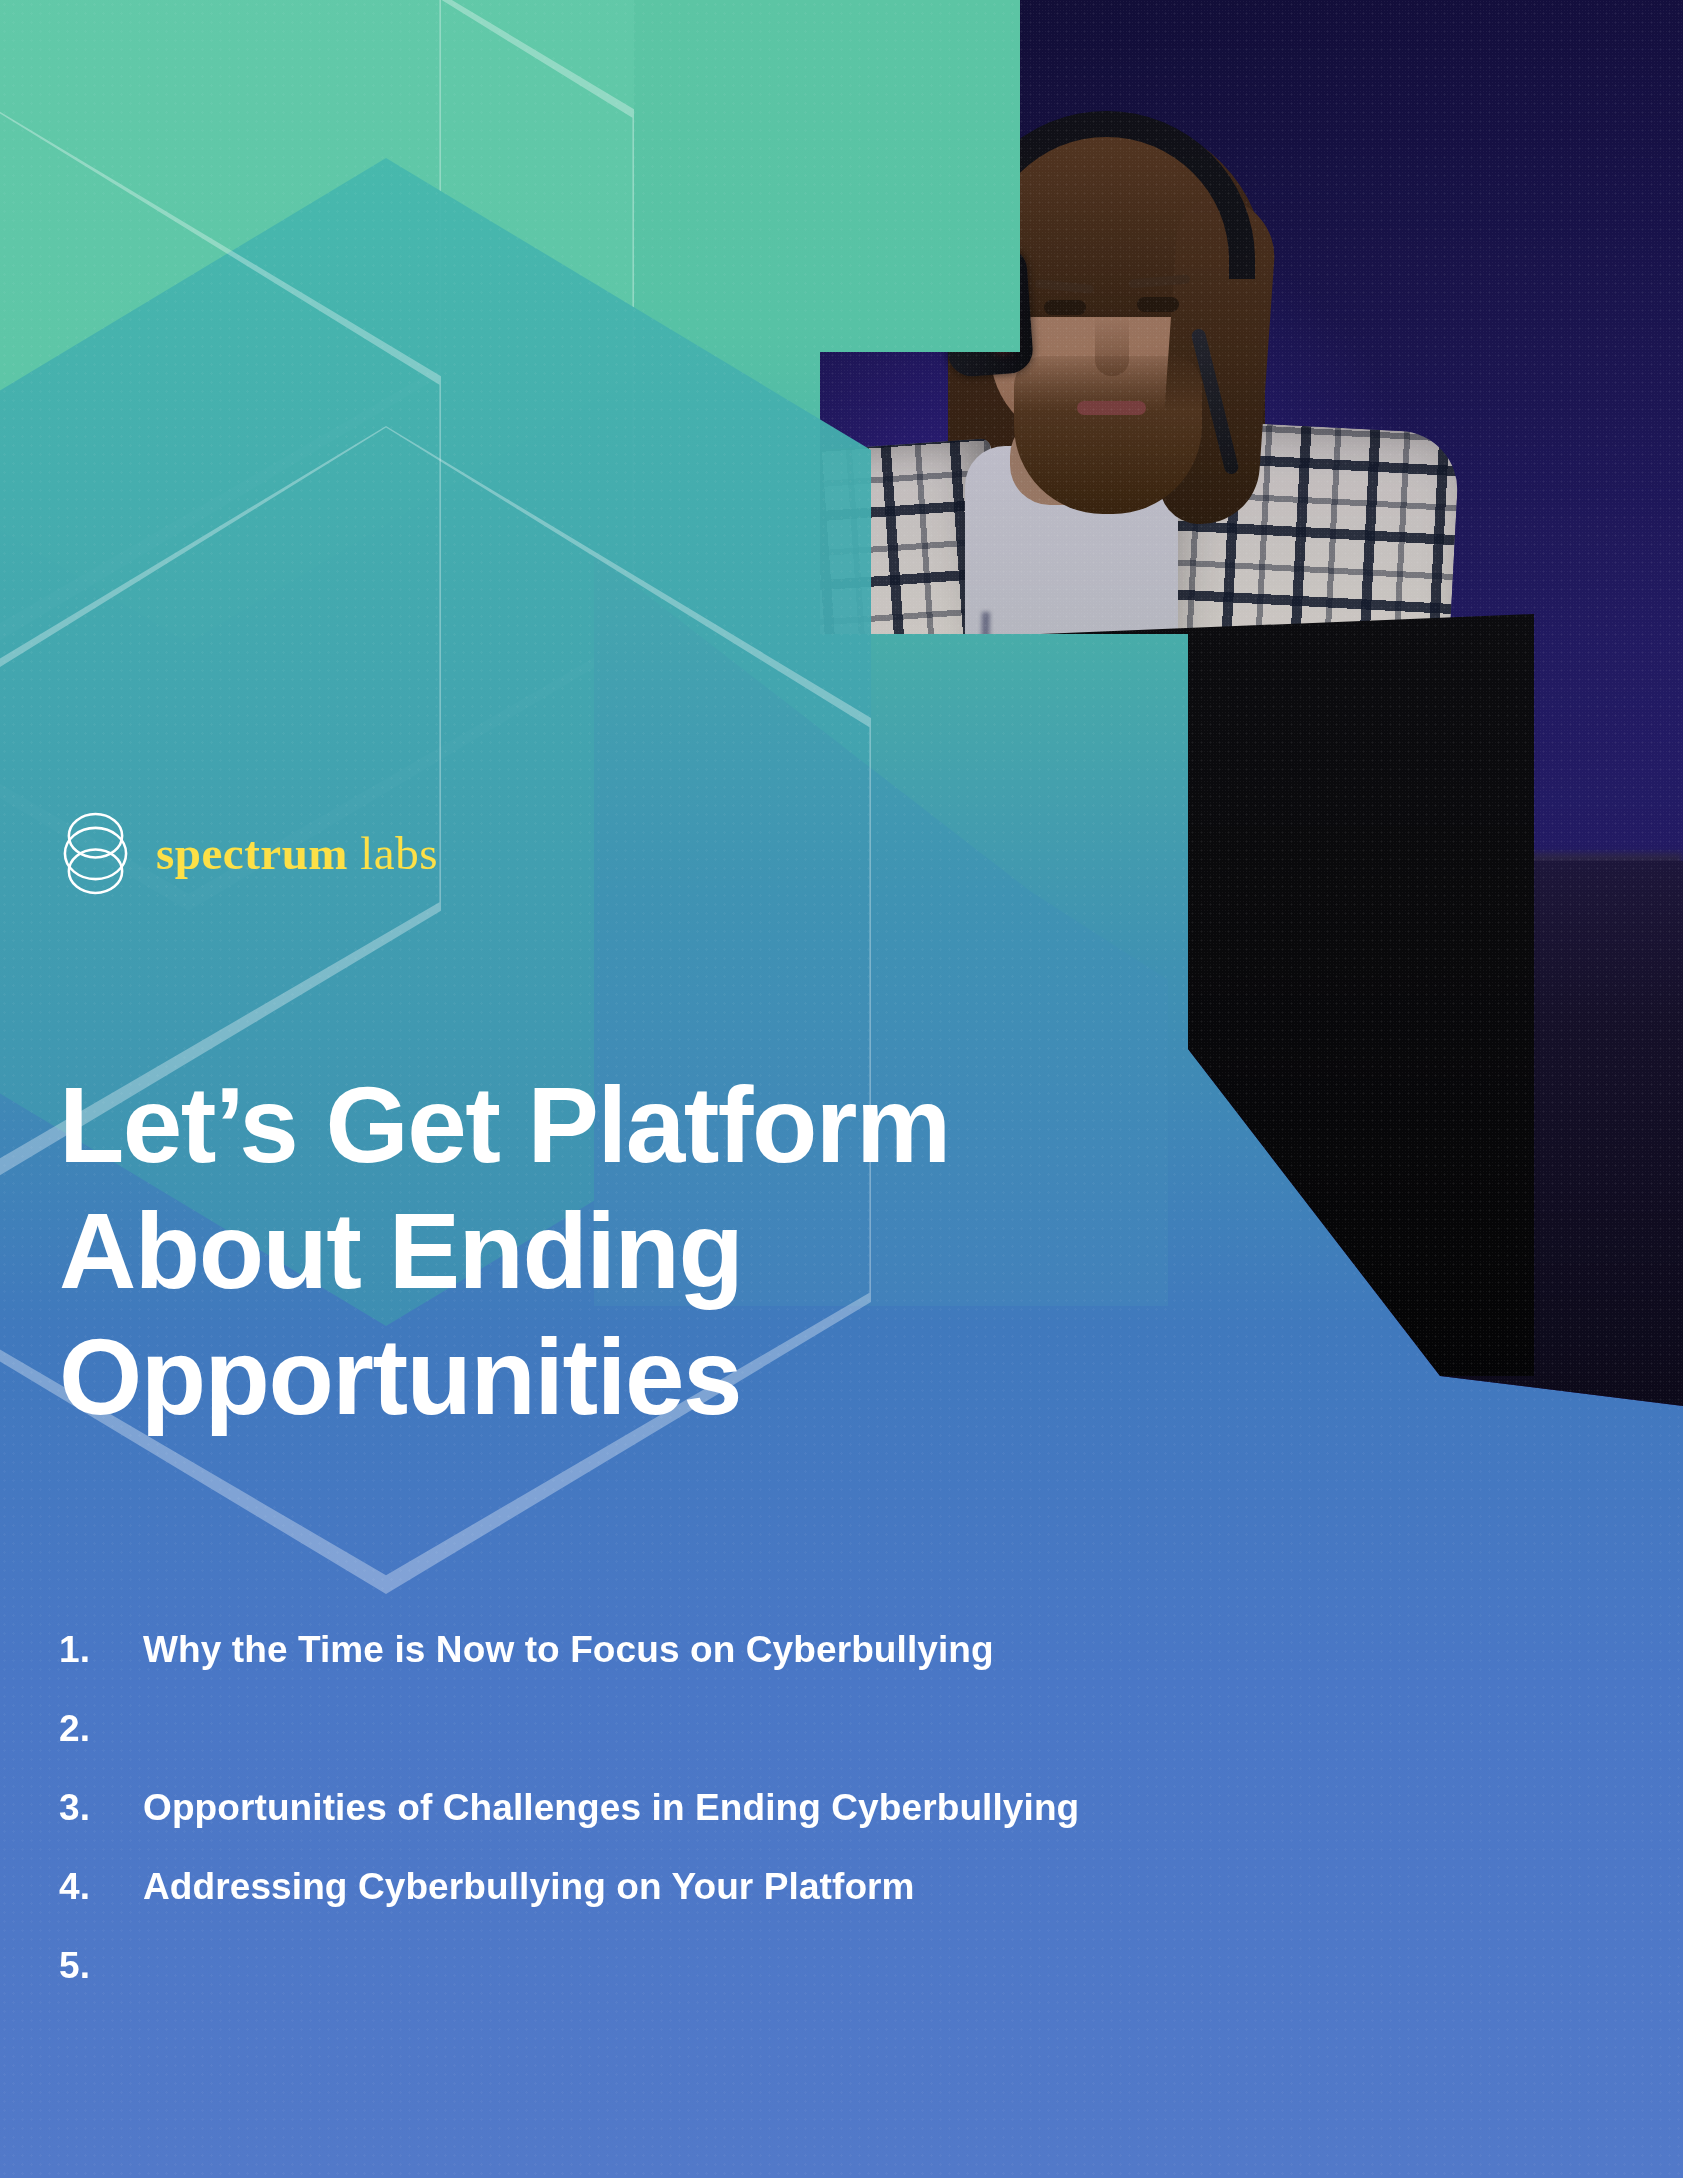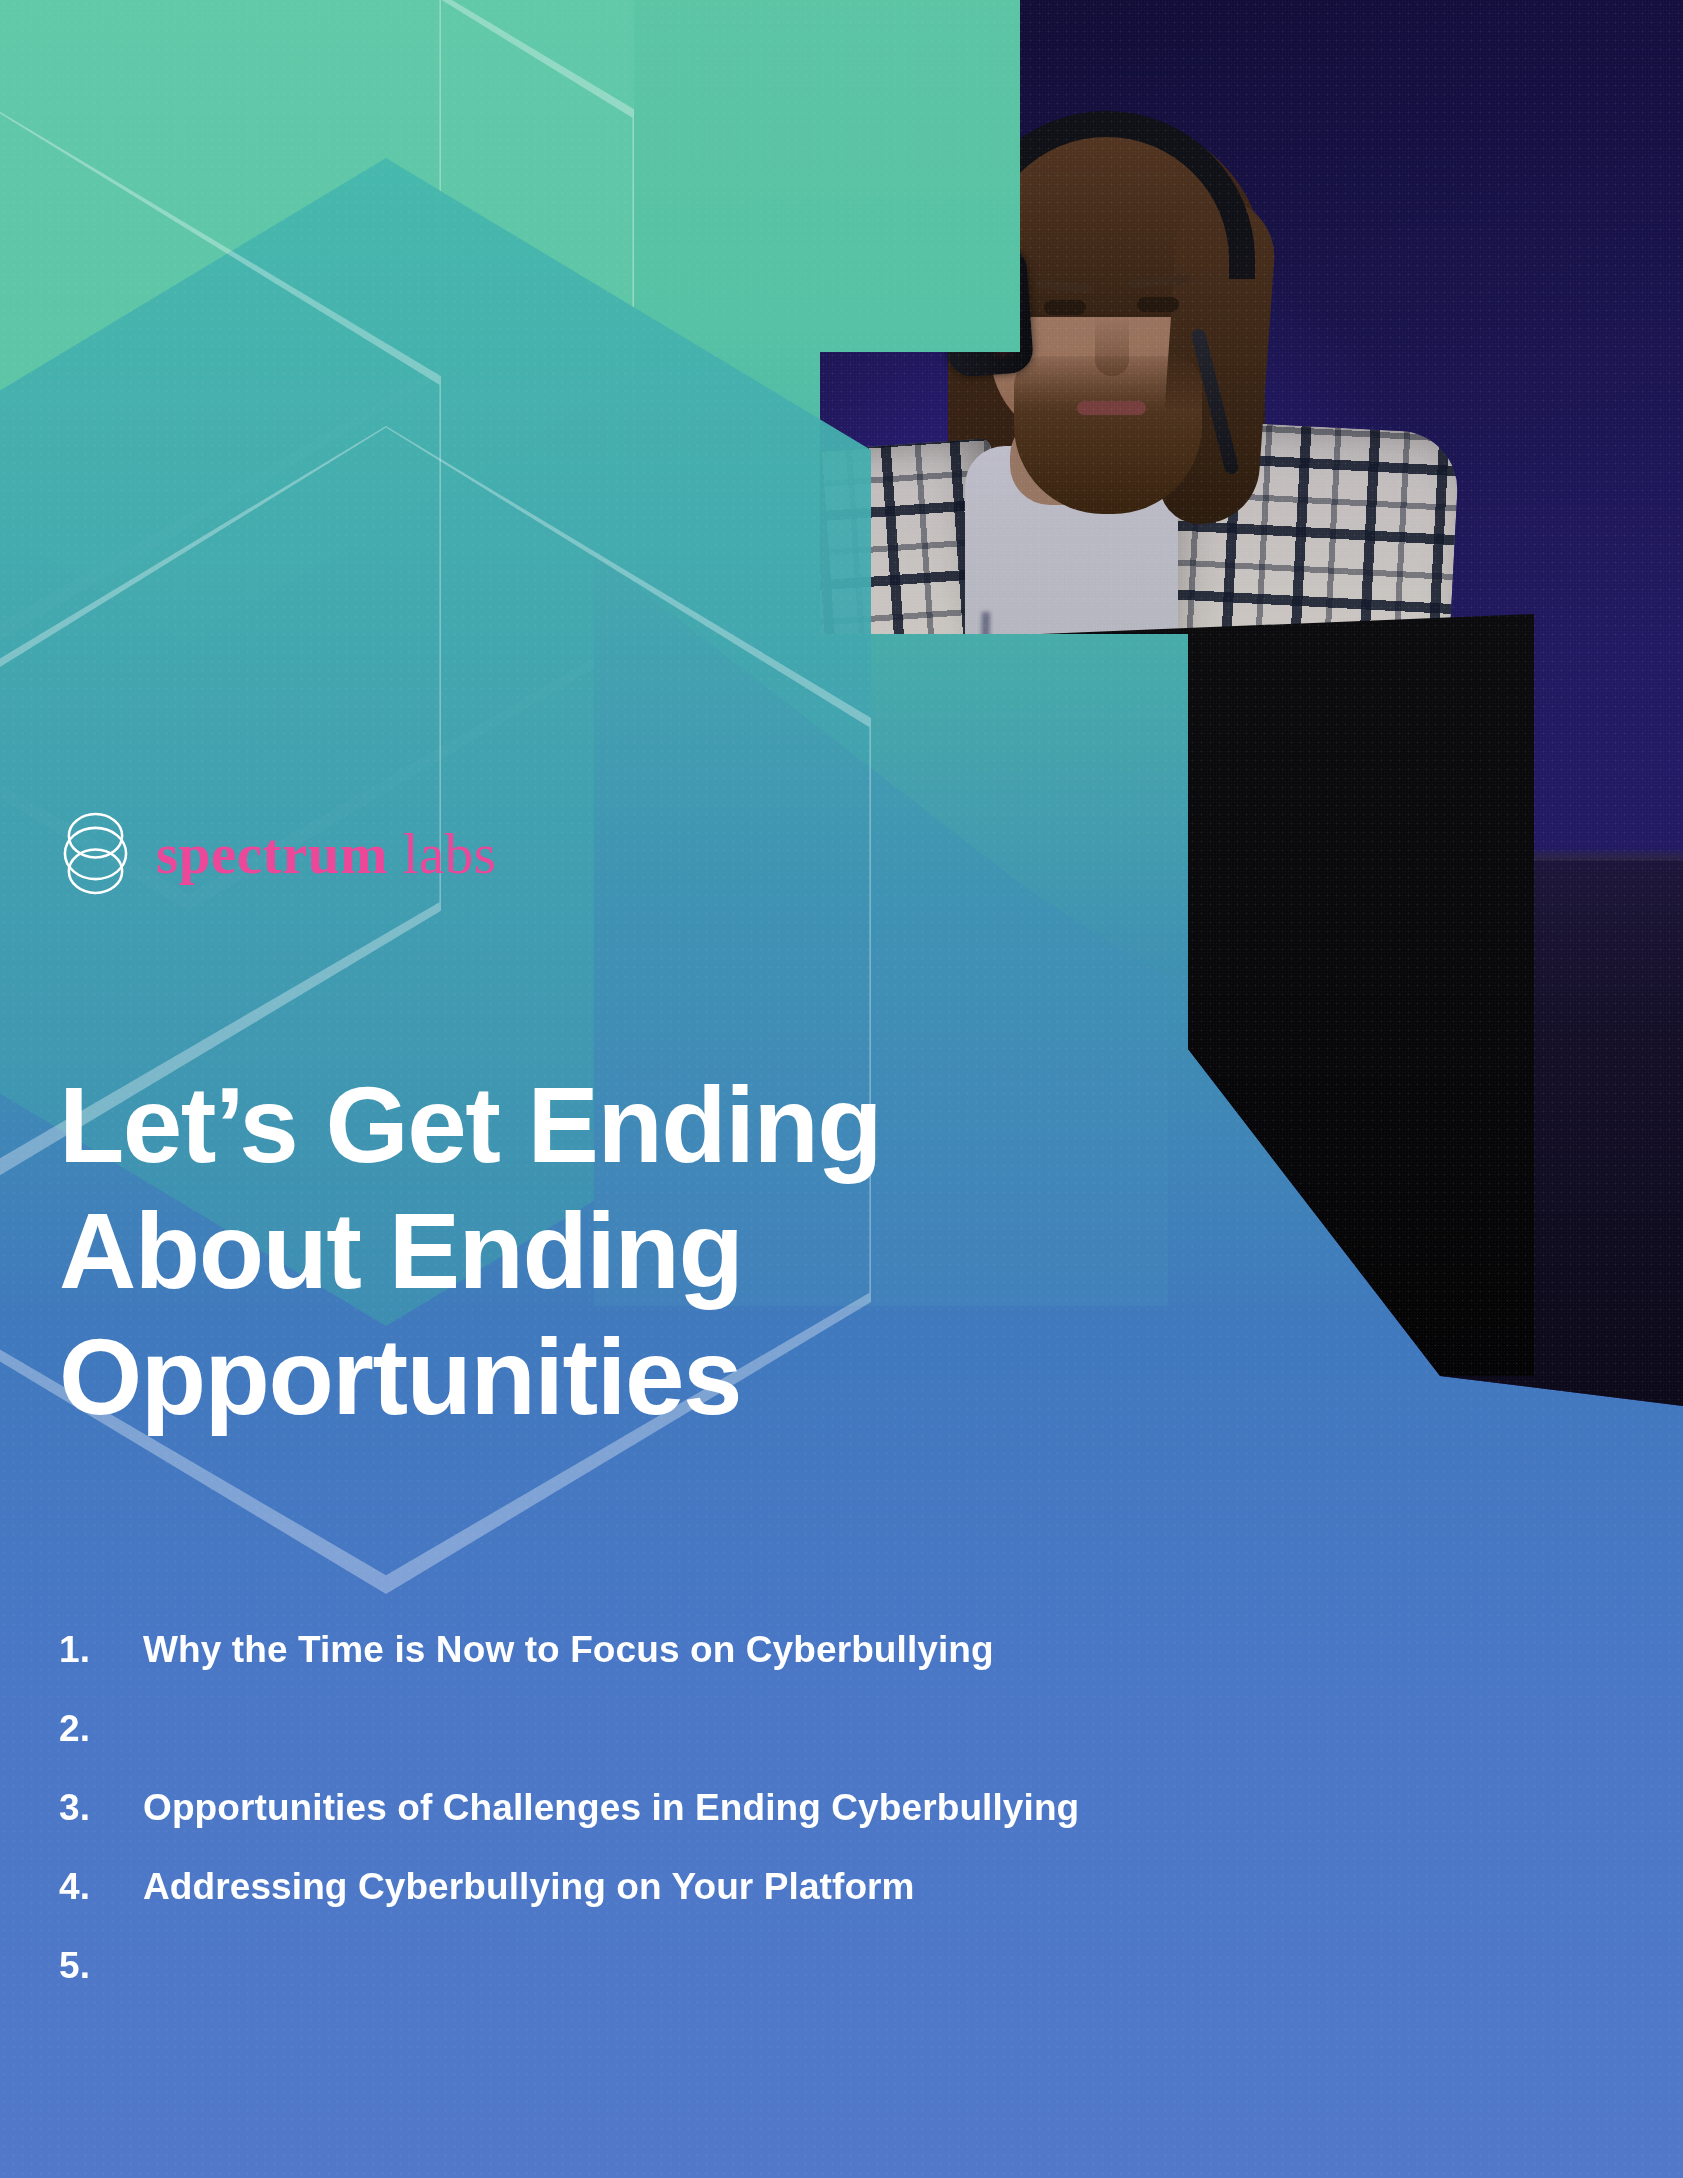--- a/index.html
+++ b/index.html
@@ -261,23 +261,23 @@
     background-size:9px 9px;
   }
 
   
   .logo{
     position:absolute; left:59px; top:810px;
     display:flex; align-items:center; gap:24px;
   }
   .logo-mark{width:73px;height:87px;display:block;}
   .logo-word{
-    color:#ec4899;
+    color:#fde047;
     font-family:"Liberation Serif", serif;
-    font-size:57px;
+    font-size:47px;
     line-height:1;
     letter-spacing:0.5px;
     white-space:nowrap;
   }
   .logo-word .bold{font-weight:700;}
   .logo-word .light{font-weight:400;}
 
   
   .title{
     position:absolute; left:59px; top:990px;
@@ -384,21 +384,21 @@
         <ellipse cx="37" cy="44" rx="31" ry="26" stroke="#ffffff" stroke-width="2.6"></ellipse>
         <ellipse cx="37" cy="62" rx="27" ry="22" stroke="#ffffff" stroke-width="2.6"></ellipse>
       </svg>
     </span>
     <span class="logo-word">
       <span class="bold">spectrum</span><span>&nbsp;</span><span class="light">labs</span>
     </span>
   </div>
 
   <h1 class="title">
-    <span class="tl">Let’s Get Ending</span>
+    <span class="tl">Let’s Get Platform</span>
     <span class="tl">About Ending</span>
     <span class="tl">Opportunities</span>
   </h1>
 
   <ol class="toc" style="list-style:none;margin:0;padding:0;">
     <li class="toc-item">
       <span class="toc-num">1.</span>
       <span class="toc-label">Why the Time is Now to Focus on Cyberbullying</span>
     </li>
     <li class="toc-item">

